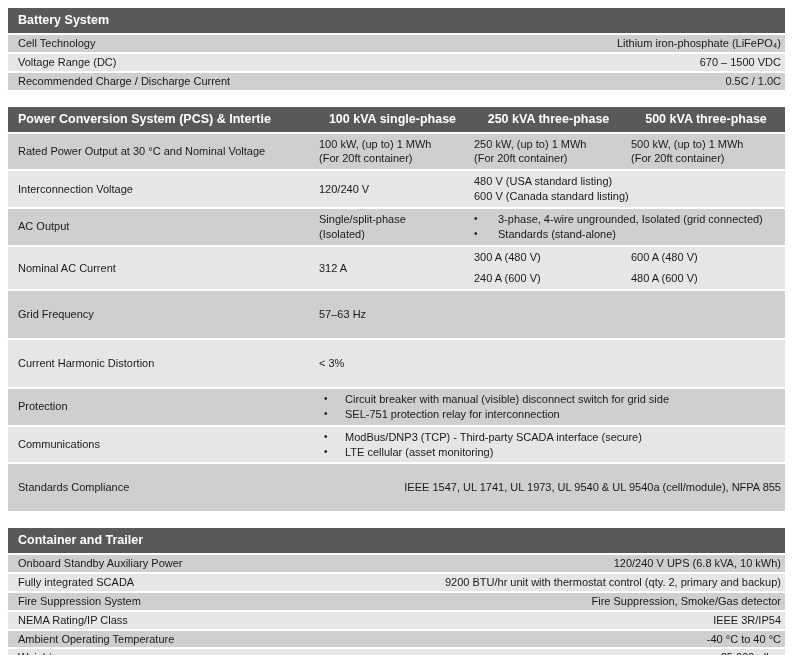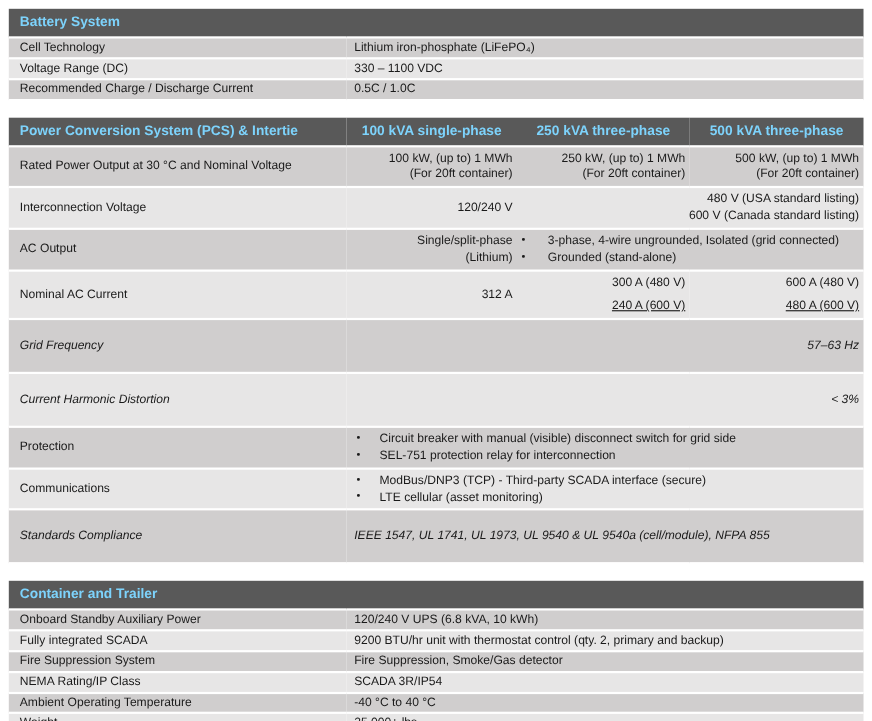--- a/index.html
+++ b/index.html
@@ -17,62 +17,62 @@
     border-collapse: collapse;
     table-layout: fixed;
     margin-bottom: 15px;
     font-size: 11px;
     line-height: 1.35;
   }
   table.spec-table:last-child { margin-bottom: 0; }
 
   thead th {
     background: #595959;
-    color: #7dd3fc;
+    color: #ffffff;
     font-weight: bold;
     font-size: 12.5px;
     height: 26px;
     border-bottom: 2px solid #ffffff;
     vertical-align: middle;
   }
   th.lbl-h { text-align: left; padding-left: 10px; }
   th.col-h { padding: 0 4px; }
 
   tbody tr:nth-child(odd)  { background: #d0cece; }
   tbody tr:nth-child(even) { background: #e7e6e6; }
 
   td {
     border-bottom: 2px solid #ffffff;
     vertical-align: middle;
     padding: 16px 4px;
   }
   td.lbl { padding-left: 10px; text-align: left; }
-  td.val { padding-left: 7px; text-align: left; }
-  td.c   { text-align: right; }
+  td.val { padding-left: 7px; text-align: right; }
+  td.c   { text-align: left; }
 
   
   .t1 td, .t3 td { height: 17px; padding-top: 1px; padding-bottom: 1px; }
-  .t2 tr.sl td { height: 15px; font-style: italic; }
+  .t2 tr.sl td { height: 15px; }
   .t2 tr.ml td { padding-top: 3px; padding-bottom: 3px; }
 
   
   td.bullets { text-align: left; padding-left: 0; padding-right: 20px; }
   .b-line { position: relative; padding-left: 30px; }
   .b-line::before {
     content: "\2022";
     position: absolute;
     left: 9px;
     top: 0;
     font-size: 10px;
   }
   td.bullets.ac .b-line { padding-left: 28px; }
   td.bullets.ac .b-line::before { left: 4px; }
 
   
-  td.gap2 div + div { margin-top: 7px; text-decoration: underline; }
+  td.gap2 div + div { margin-top: 7px; }
 </style>
 </head>
 <body>
 
 <div class="page">
 
   <table class="spec-table t1">
     <colgroup>
         <col style="width:307px">
         <col style="width:470px">
@@ -82,21 +82,21 @@
         <th class="lbl-h" colspan="2">Battery System</th>
       </tr>
     </thead>
     <tbody>
       <tr>
         <td class="lbl">Cell Technology</td>
         <td class="val">Lithium iron-phosphate (LiFePO₄)</td>
       </tr>
       <tr>
         <td class="lbl">Voltage Range (DC)</td>
-        <td class="val">330 – 1100 VDC</td>
+        <td class="val">670 – 1500 VDC</td>
       </tr>
       <tr>
         <td class="lbl">Recommended Charge / Discharge Current</td>
         <td class="val">0.5C / 1.0C</td>
       </tr>
     </tbody>
   </table>
 
   <table class="spec-table t2">
     <colgroup>
@@ -134,25 +134,25 @@
         <td class="c">120/240 V</td>
         <td class="c" colspan="2">
           <div>480 V (USA standard listing)</div>
           <div>600 V (Canada standard listing)</div>
         </td>
       </tr>
       <tr class="ml">
         <td class="lbl">AC Output</td>
         <td class="c">
           <div>Single/split-phase</div>
-          <div>(Lithium)</div>
+          <div>(Isolated)</div>
         </td>
         <td class="bullets ac" colspan="2">
           <div class="b-line">3-phase, 4-wire ungrounded, Isolated (grid connected)</div>
-          <div class="b-line">Grounded (stand-alone)</div>
+          <div class="b-line">Standards (stand-alone)</div>
         </td>
       </tr>
       <tr class="ml">
         <td class="lbl">Nominal AC Current</td>
         <td class="c">312 A</td>
         <td class="c gap2">
           <div>300 A (480 V)</div>
           <div>240 A (600 V)</div>
         </td>
         <td class="c gap2">
@@ -207,21 +207,21 @@
       <tr>
         <td class="lbl">Fully integrated SCADA</td>
         <td class="val">9200 BTU/hr unit with thermostat control (qty. 2, primary and backup)</td>
       </tr>
       <tr>
         <td class="lbl">Fire Suppression System</td>
         <td class="val">Fire Suppression, Smoke/Gas detector</td>
       </tr>
       <tr>
         <td class="lbl">NEMA Rating/IP Class</td>
-        <td class="val">SCADA 3R/IP54</td>
+        <td class="val">IEEE 3R/IP54</td>
       </tr>
       <tr>
         <td class="lbl">Ambient Operating Temperature</td>
         <td class="val">-40 °C to 40 °C</td>
       </tr>
       <tr>
         <td class="lbl">Weight</td>
         <td class="val">25,000+ lbs.</td>
       </tr>
     </tbody>

